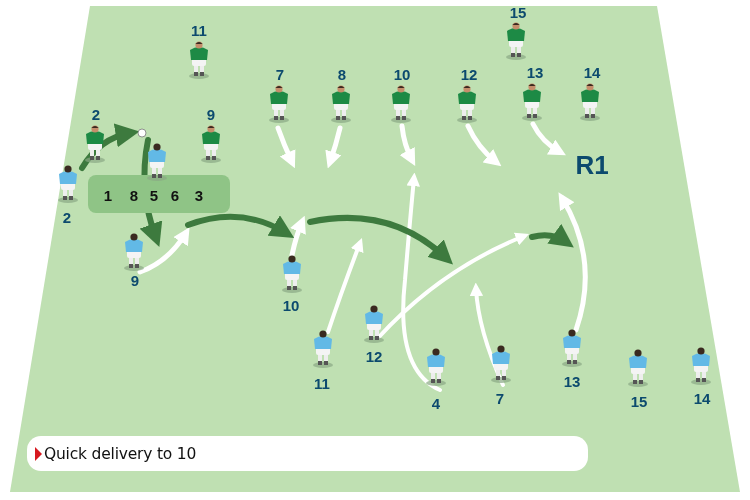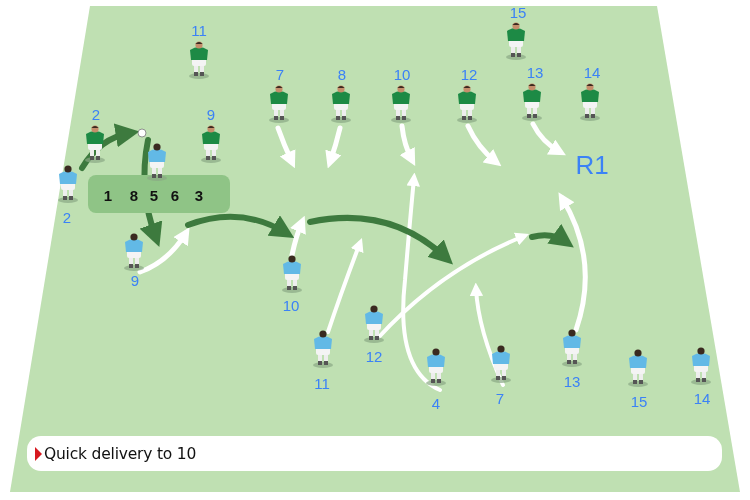--- a/index.html
+++ b/index.html
@@ -1,21 +1,21 @@
 <!DOCTYPE html>
 <html><head>
 <meta charset="utf-8">
 <style>
   html,body{margin:0;padding:0;background:#ffffff;}
   body{width:750px;height:500px;position:relative;overflow:hidden;font-family:"Liberation Sans",sans-serif;}
   #pitch{position:absolute;left:0;top:0;width:750px;height:500px;}
-  .lbl{position:absolute;font-family:"Liberation Sans",sans-serif;font-weight:normal;font-size:15px;color:#3b82f6;transform:translateX(-50%);line-height:1;}
+  .lbl{position:absolute;font-family:"Liberation Sans",sans-serif;font-weight:bold;font-size:15px;color:#0c4a6e;transform:translateX(-50%);line-height:1;}
   .lbl-big{font-size:26px;text-align:center;}
   .scrum-num{position:absolute;top:187px;font-weight:bold;font-size:15px;color:#111;transform:translateX(-50%);}
-  .caption{position:absolute;left:27px;top:436px;width:695px;height:35px;background:#ffffff;border-radius:14px;display:flex;align-items:center;padding-left:8px;box-sizing:border-box;font-family:"DejaVu Sans",sans-serif;font-size:15.5px;color:#111;white-space:nowrap;letter-spacing:-0.2px;}
+  .caption{position:absolute;left:27px;top:436px;width:561px;height:35px;background:#ffffff;border-radius:14px;display:flex;align-items:center;padding-left:8px;box-sizing:border-box;font-family:"DejaVu Sans",sans-serif;font-size:15.5px;color:#111;white-space:nowrap;letter-spacing:-0.2px;}
   .tri{display:inline-block;width:0;height:0;border-top:7px solid transparent;border-bottom:7px solid transparent;border-left:7px solid #d71920;margin-right:2px;vertical-align:middle;}
   .seg{display:inline-flex;align-items:center;margin-right:4px;}
 </style>
 </head>
 <body>
 
 <svg id="pitch" viewBox="0 0 750 500" xmlns="http://www.w3.org/2000/svg">
   <defs>
     <marker id="gh" viewBox="0 0 10 10" refX="6" refY="5" markerWidth="4" markerHeight="4" orient="auto-start-reverse">
       <path d="M0,0 L10,5 L0,10 z" fill="#3d7a3e"></path>

